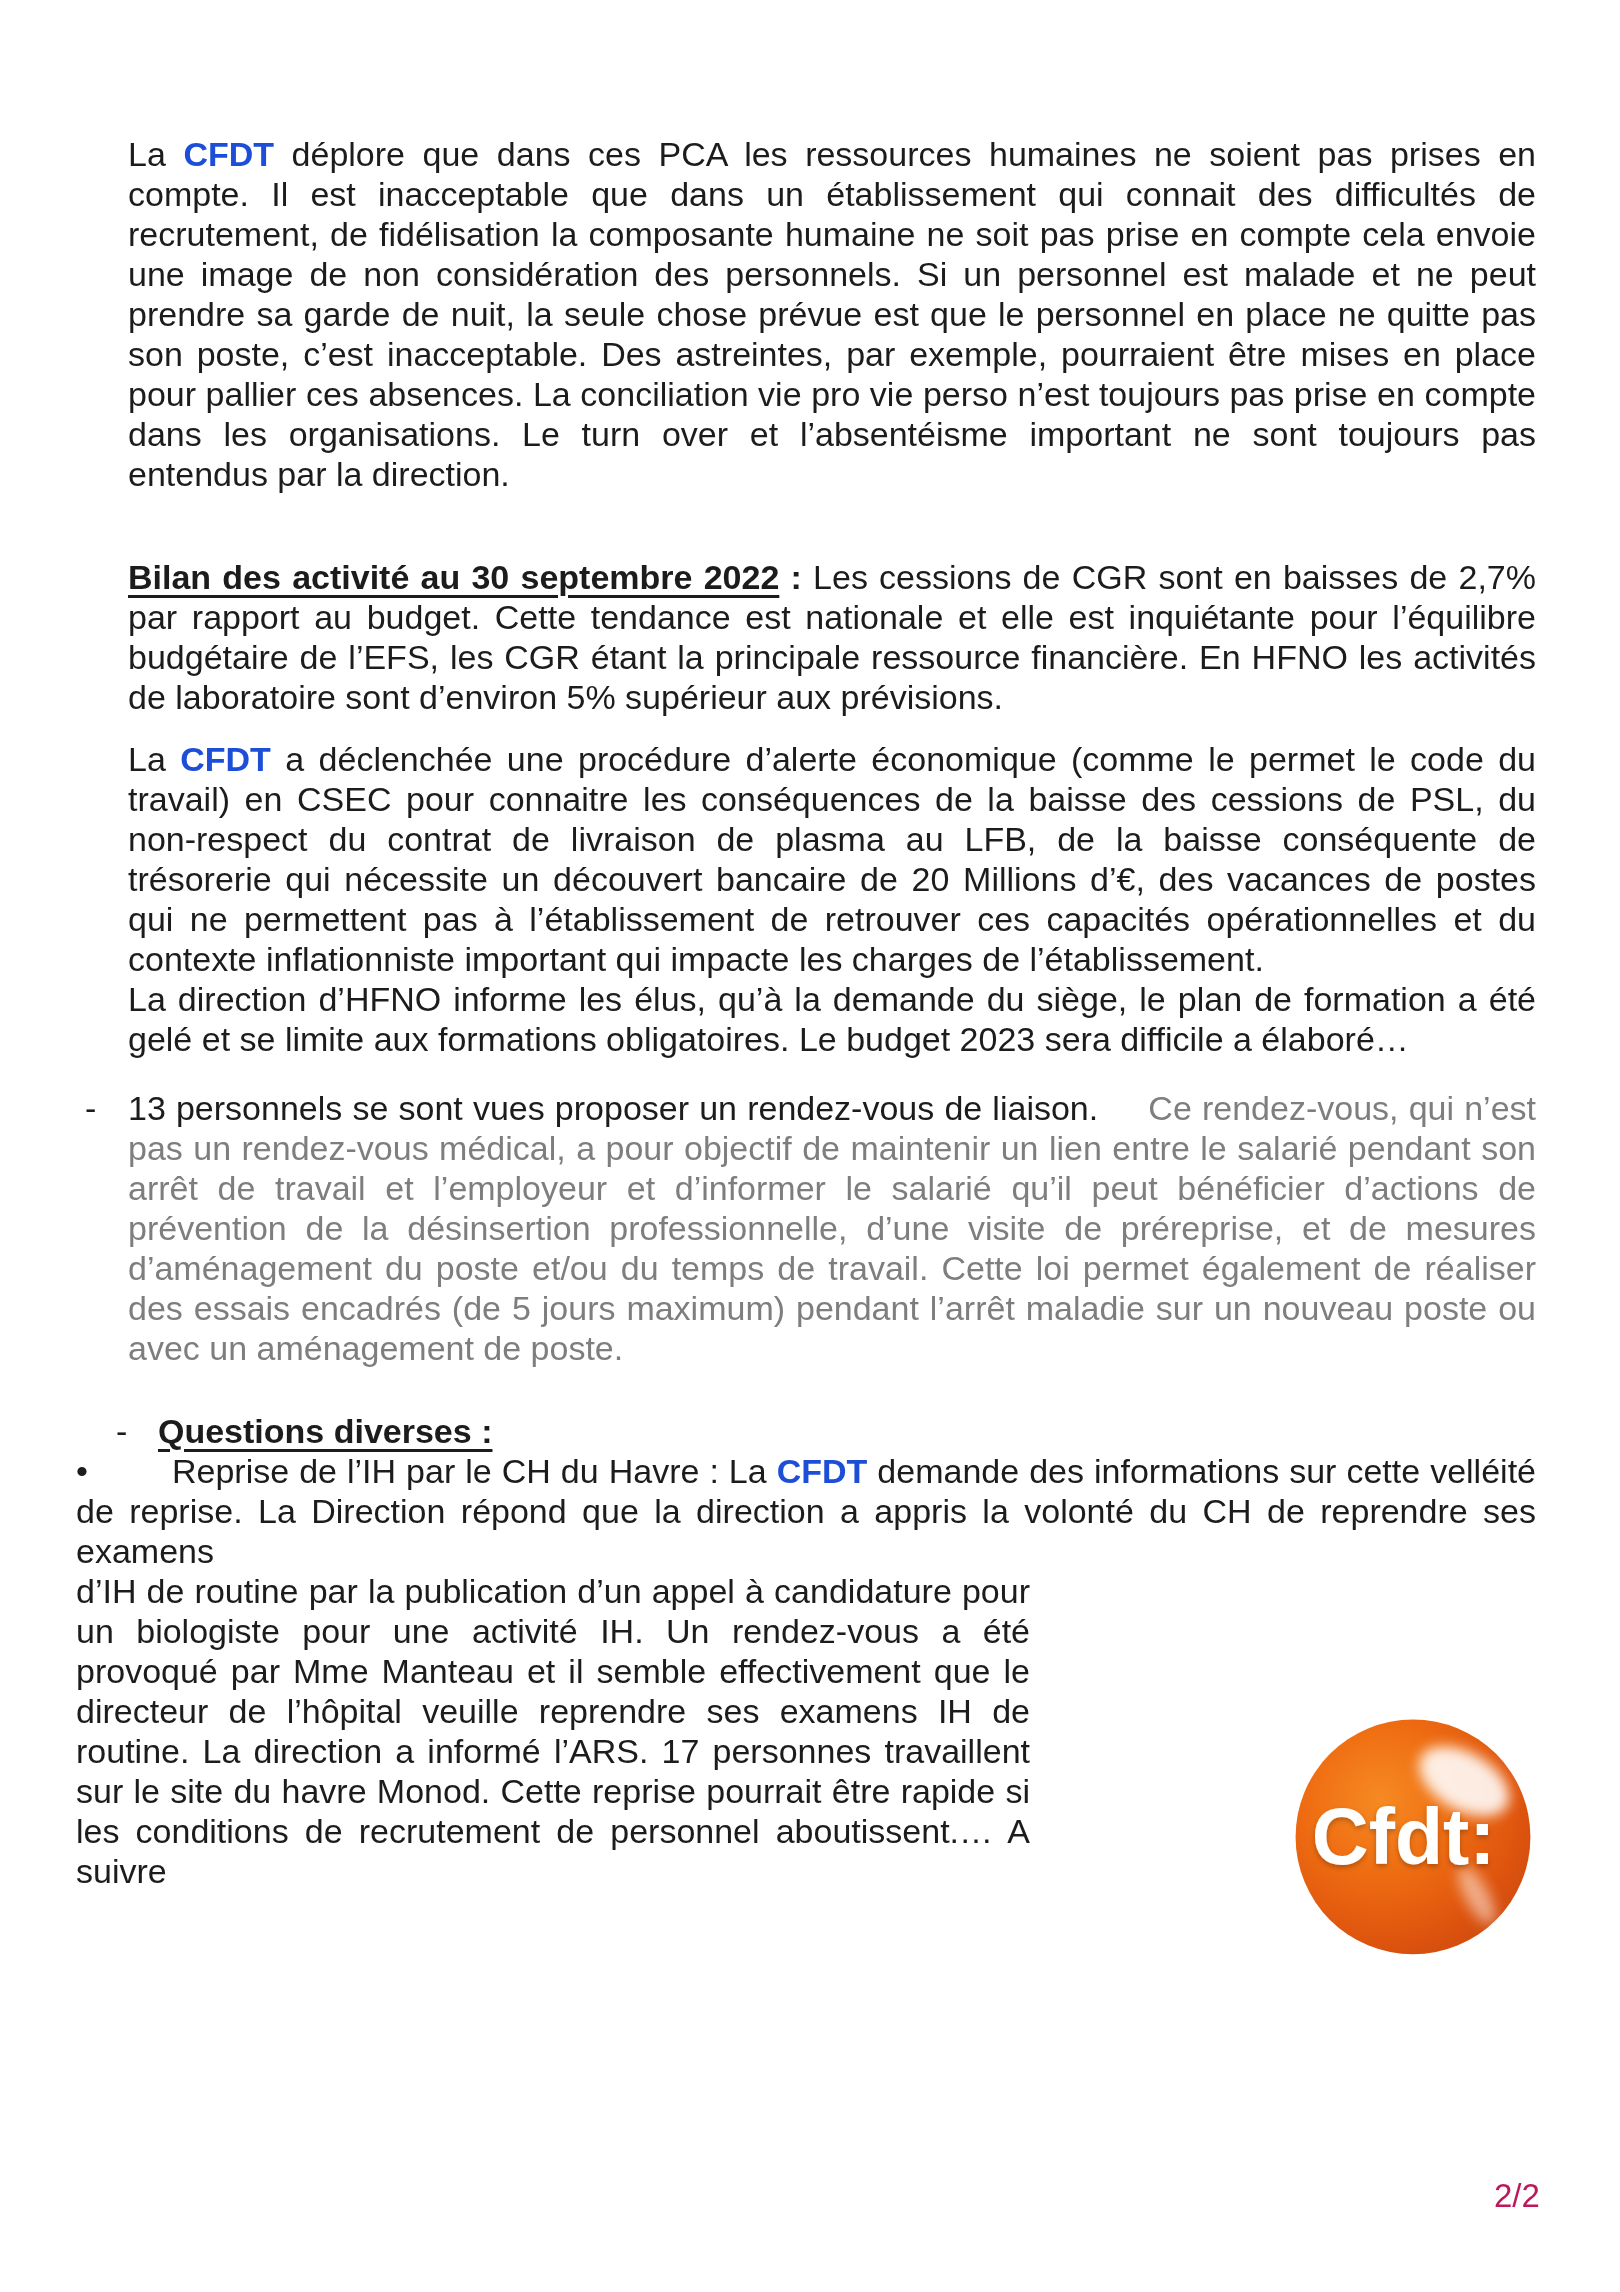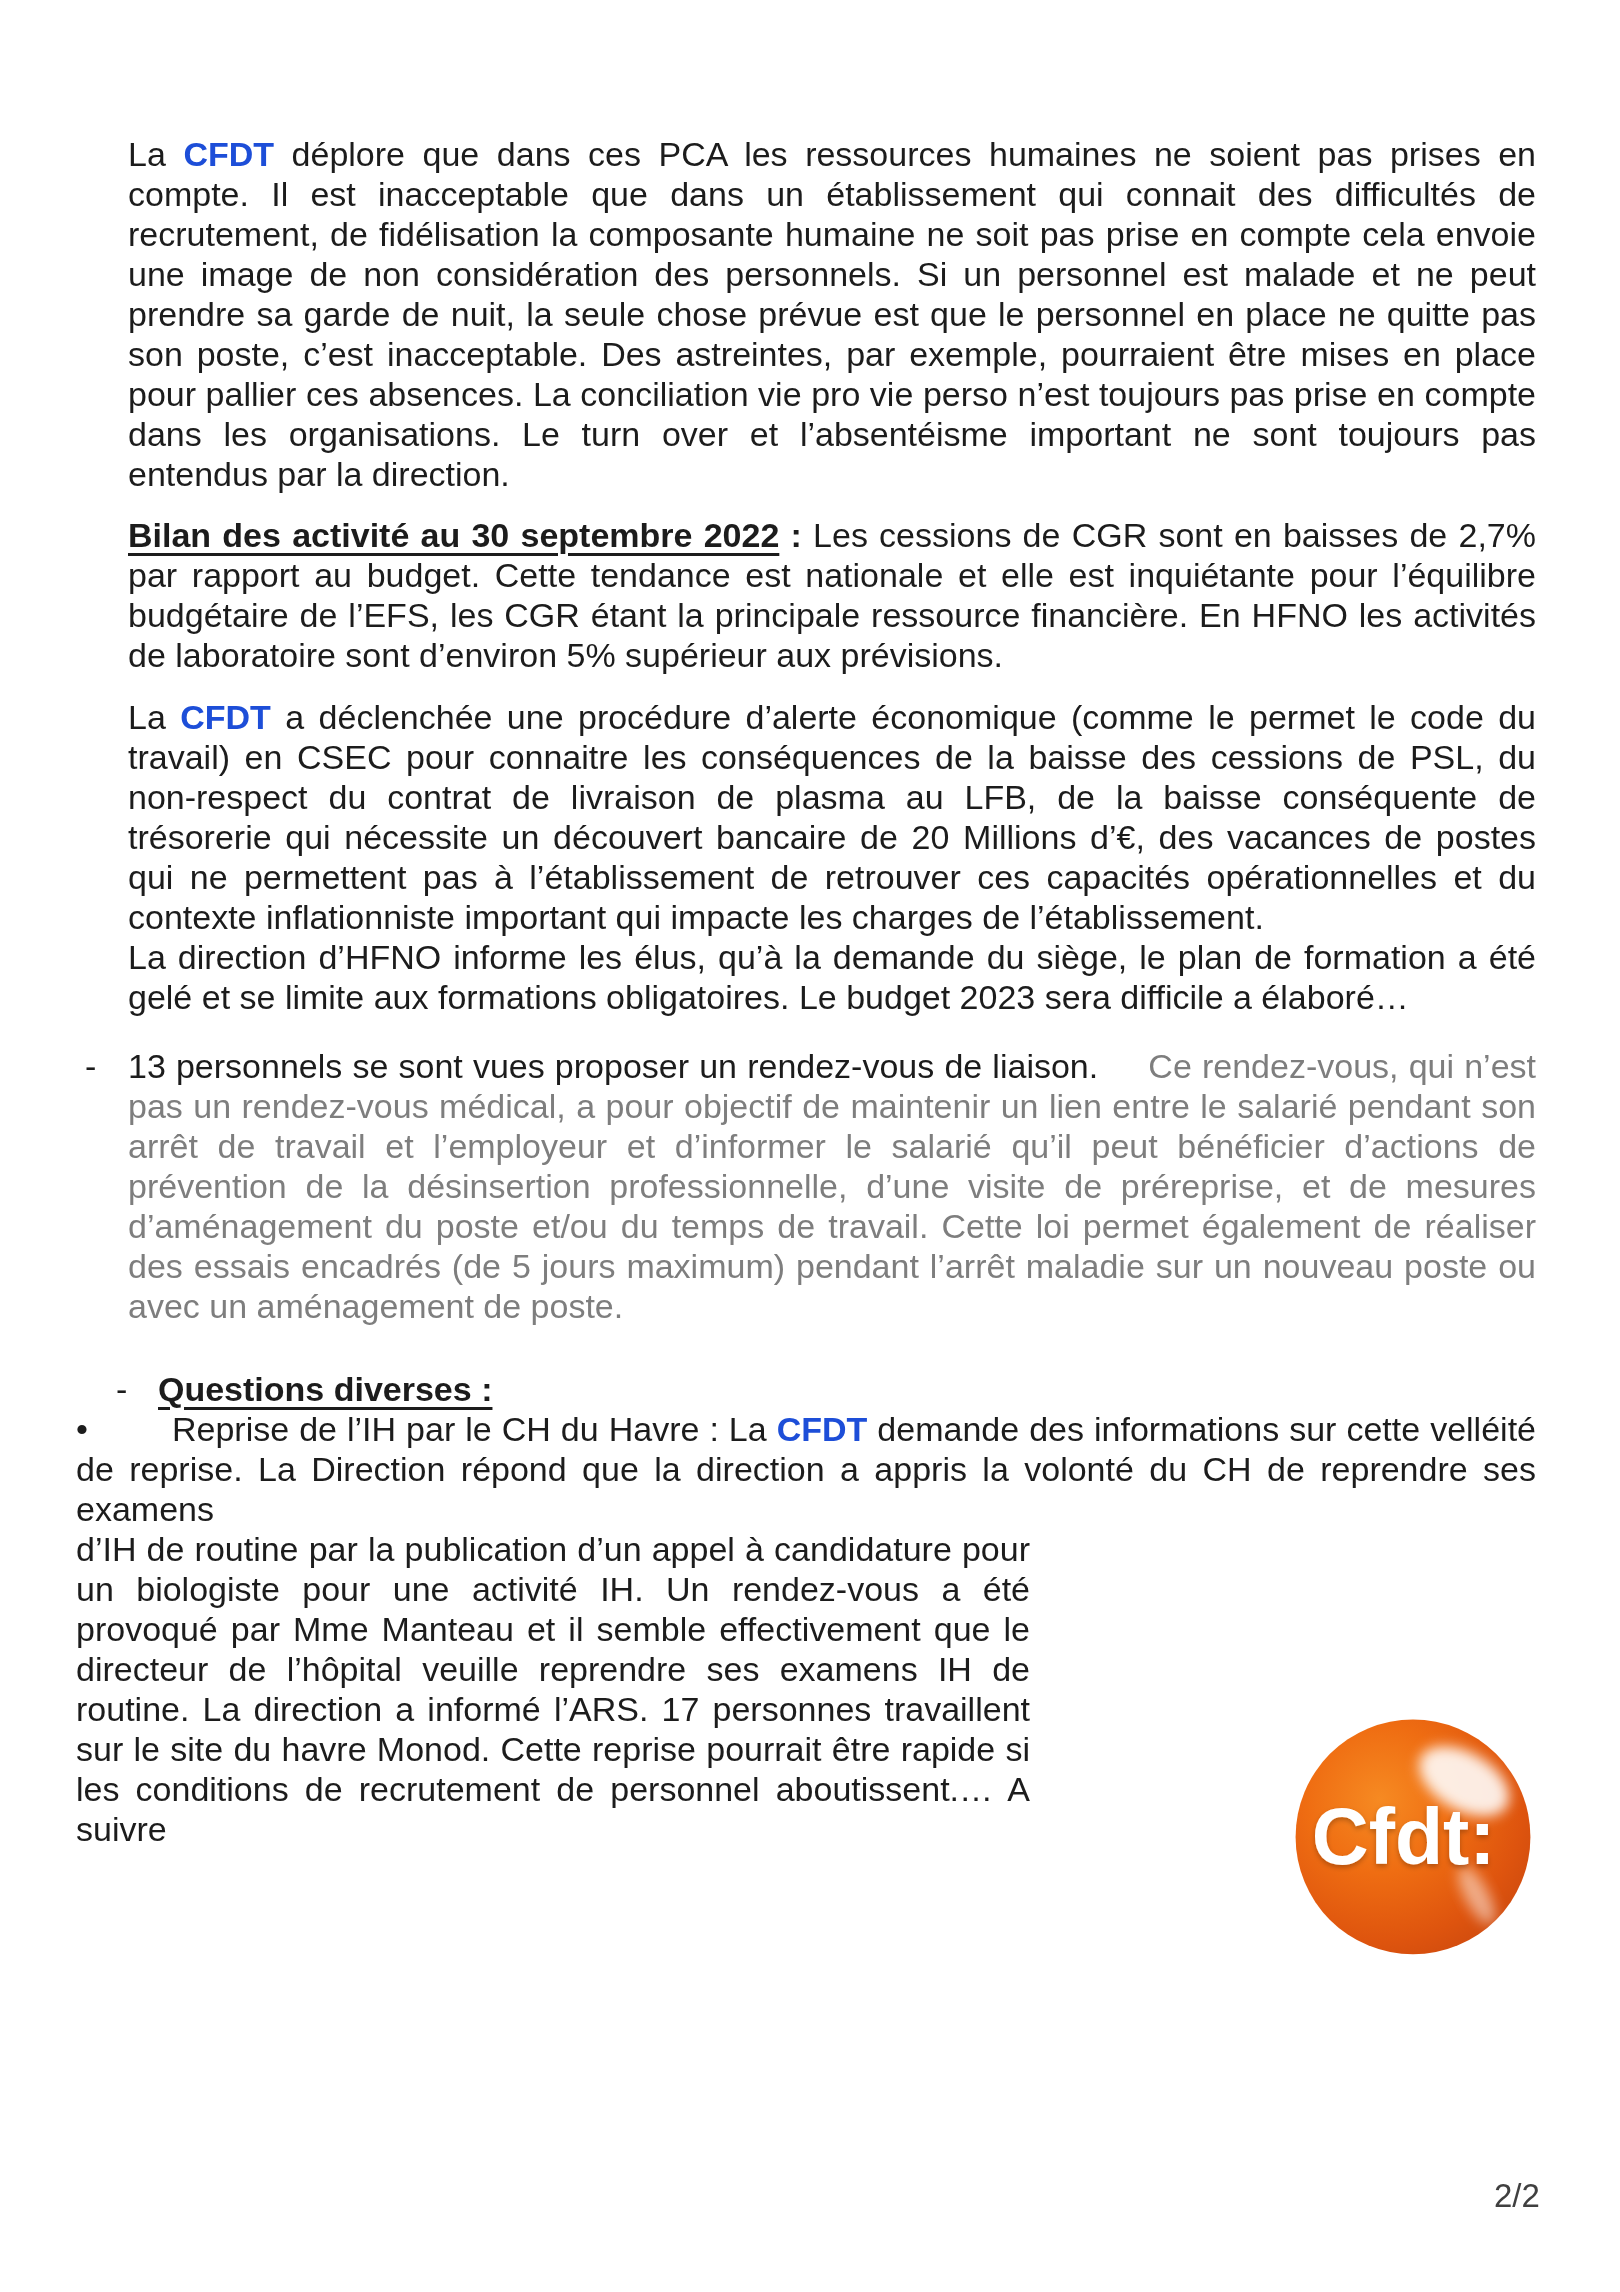--- a/index.html
+++ b/index.html
@@ -12,34 +12,34 @@
     color:#1c1c1c;
     overflow:hidden;
   }
   .main{position:absolute;left:128px;top:134px;width:1408px;}
   .par{margin:0;text-align:justify;}
   .cfdt{color:#1d4ed8;font-weight:bold;}
   .b{font-weight:bold;}
   .h-ul{font-weight:bold;text-decoration:underline;text-decoration-thickness:2.7px;text-underline-offset:6.3px;}
   .grey{color:#7e7e7e;margin-left:40px;}
   .it{font-style:italic;}
-  .m-bilan{margin-top:21px;}
+  .m-bilan{margin-top:63px;}
   .m-alerte{margin-top:21.5px;}
   .m-emploi{margin-top:29px;}
   .m-liaison{margin-top:7.2px;}
   .rel{position:relative;}
   .dash-emploi{position:absolute;left:-43px;top:0;font-weight:normal;text-decoration:none;}
   .questions-line{position:relative;margin-left:30px;margin-top:43px;text-align:left;}
   .dash-q{position:absolute;left:-42px;top:0;font-weight:normal;text-decoration:none;}
   .bullet-block{margin-left:-52px;width:1460px;}
   .bullet-first{margin:0;text-align:justify;}
   .bullet{display:inline-block;width:96px;}
   .narrow{width:954px;}
   .logo{position:absolute;left:1292px;top:1715px;width:242px;height:242px;}
-  .pagenum{position:absolute;left:1494px;top:2176px;font-size:33px;line-height:40px;color:#404040;}
+  .pagenum{position:absolute;left:1494px;top:2176px;font-size:33px;line-height:40px;color:#be185d;}
 </style>
 </head>
 <body>
 
 <div class="page">
 
   <div class="main">
 
     <p class="par"><span>La </span><span class="cfdt">CFDT</span><span> déplore que dans ces PCA les ressources humaines ne soient pas prises en compte. Il est inacceptable que dans un établissement qui connait des difficultés de recrutement, de fidélisation la composante humaine ne soit pas prise en compte cela envoie une image de non considération des personnels. Si un personnel est malade et ne peut prendre sa garde de nuit, la seule chose prévue est que le personnel en place ne quitte pas son poste, c’est inacceptable. Des astreintes, par exemple, pourraient être mises en place pour pallier ces absences. La conciliation vie pro vie perso n’est toujours pas prise en compte dans les organisations. Le turn over et l’absentéisme important ne sont toujours pas entendus par la direction.</span></p>
 

